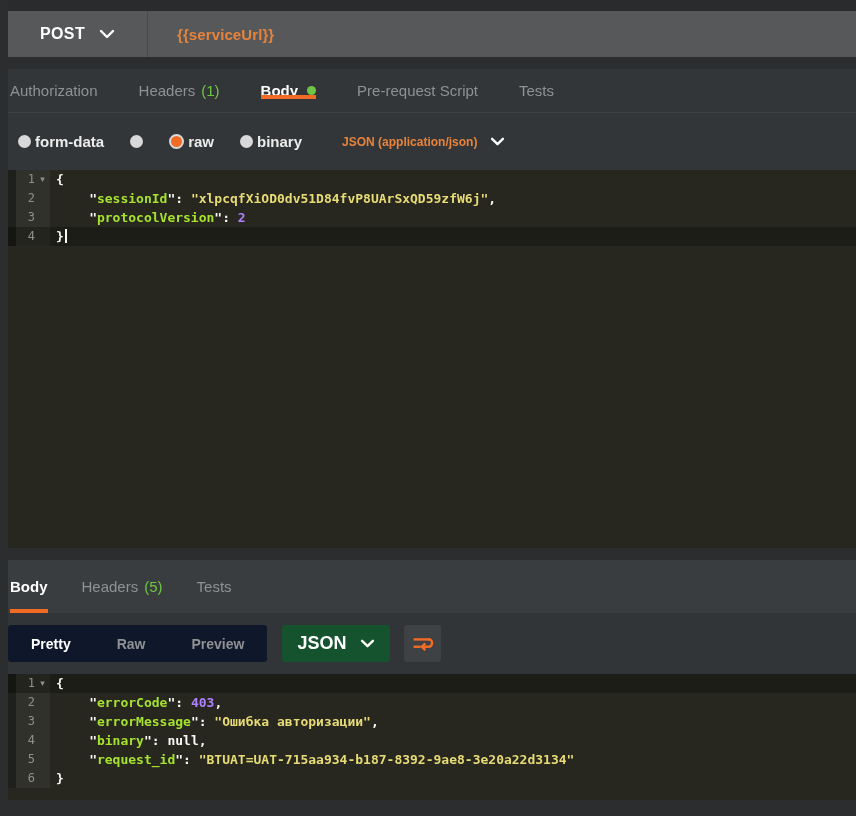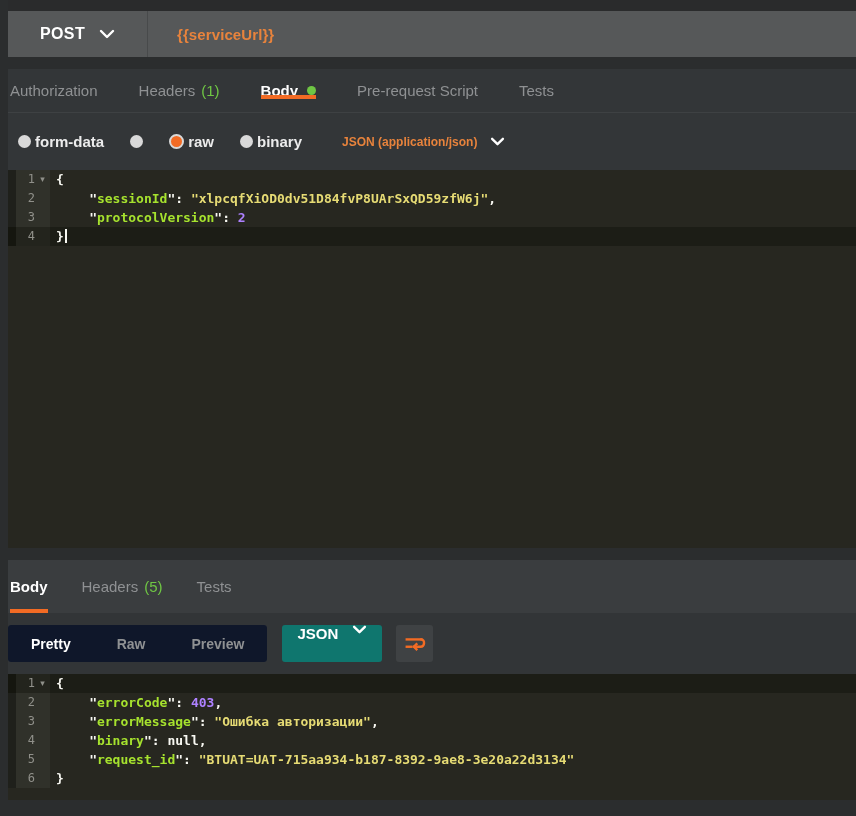--- a/index.html
+++ b/index.html
@@ -65,23 +65,23 @@
             vertical-align:-2px; margin-left:1px; }
 
   
   .resp-tabs { height:53px; background:#3a3d3f; display:flex; align-items:stretch; padding-left:2px; }
   .resp-tabs .tab { margin-right:34px; }
   .resp-toolbar { height:61px; background:#323537; display:flex; align-items:center; }
   .seg { display:flex; background:#3f4244; border-radius:3px; overflow:hidden; height:37px; }
   .seg-btn { background:#0f172a; border:none; color:#8f9193; font-family:inherit;
              font-size:14px; font-weight:600; padding:0 23px; cursor:pointer; }
   .seg-btn.active { color:#fff; }
-  .fmt { display:flex; gap:14px; background:#0f766e; border:none;
+  .fmt { display:flex; align-items:center; gap:14px; background:#14532d; border:none;
          border-radius:3px; height:37px; padding:0 15px; margin-left:15px;
-         color:#fff; font-family:inherit; font-size:15px; font-weight:600; cursor:pointer; }
+         color:#fff; font-family:inherit; font-size:18px; font-weight:600; cursor:pointer; }
   .wrapbtn { display:flex; align-items:center; justify-content:center; background:#3f4244;
              border:none; border-radius:3px; width:37px; height:37px; margin-left:14px; cursor:pointer; }
 </style>
 </head>
 <body>
 
 <div class="app">
 
   <div class="top-strip"></div>
 

